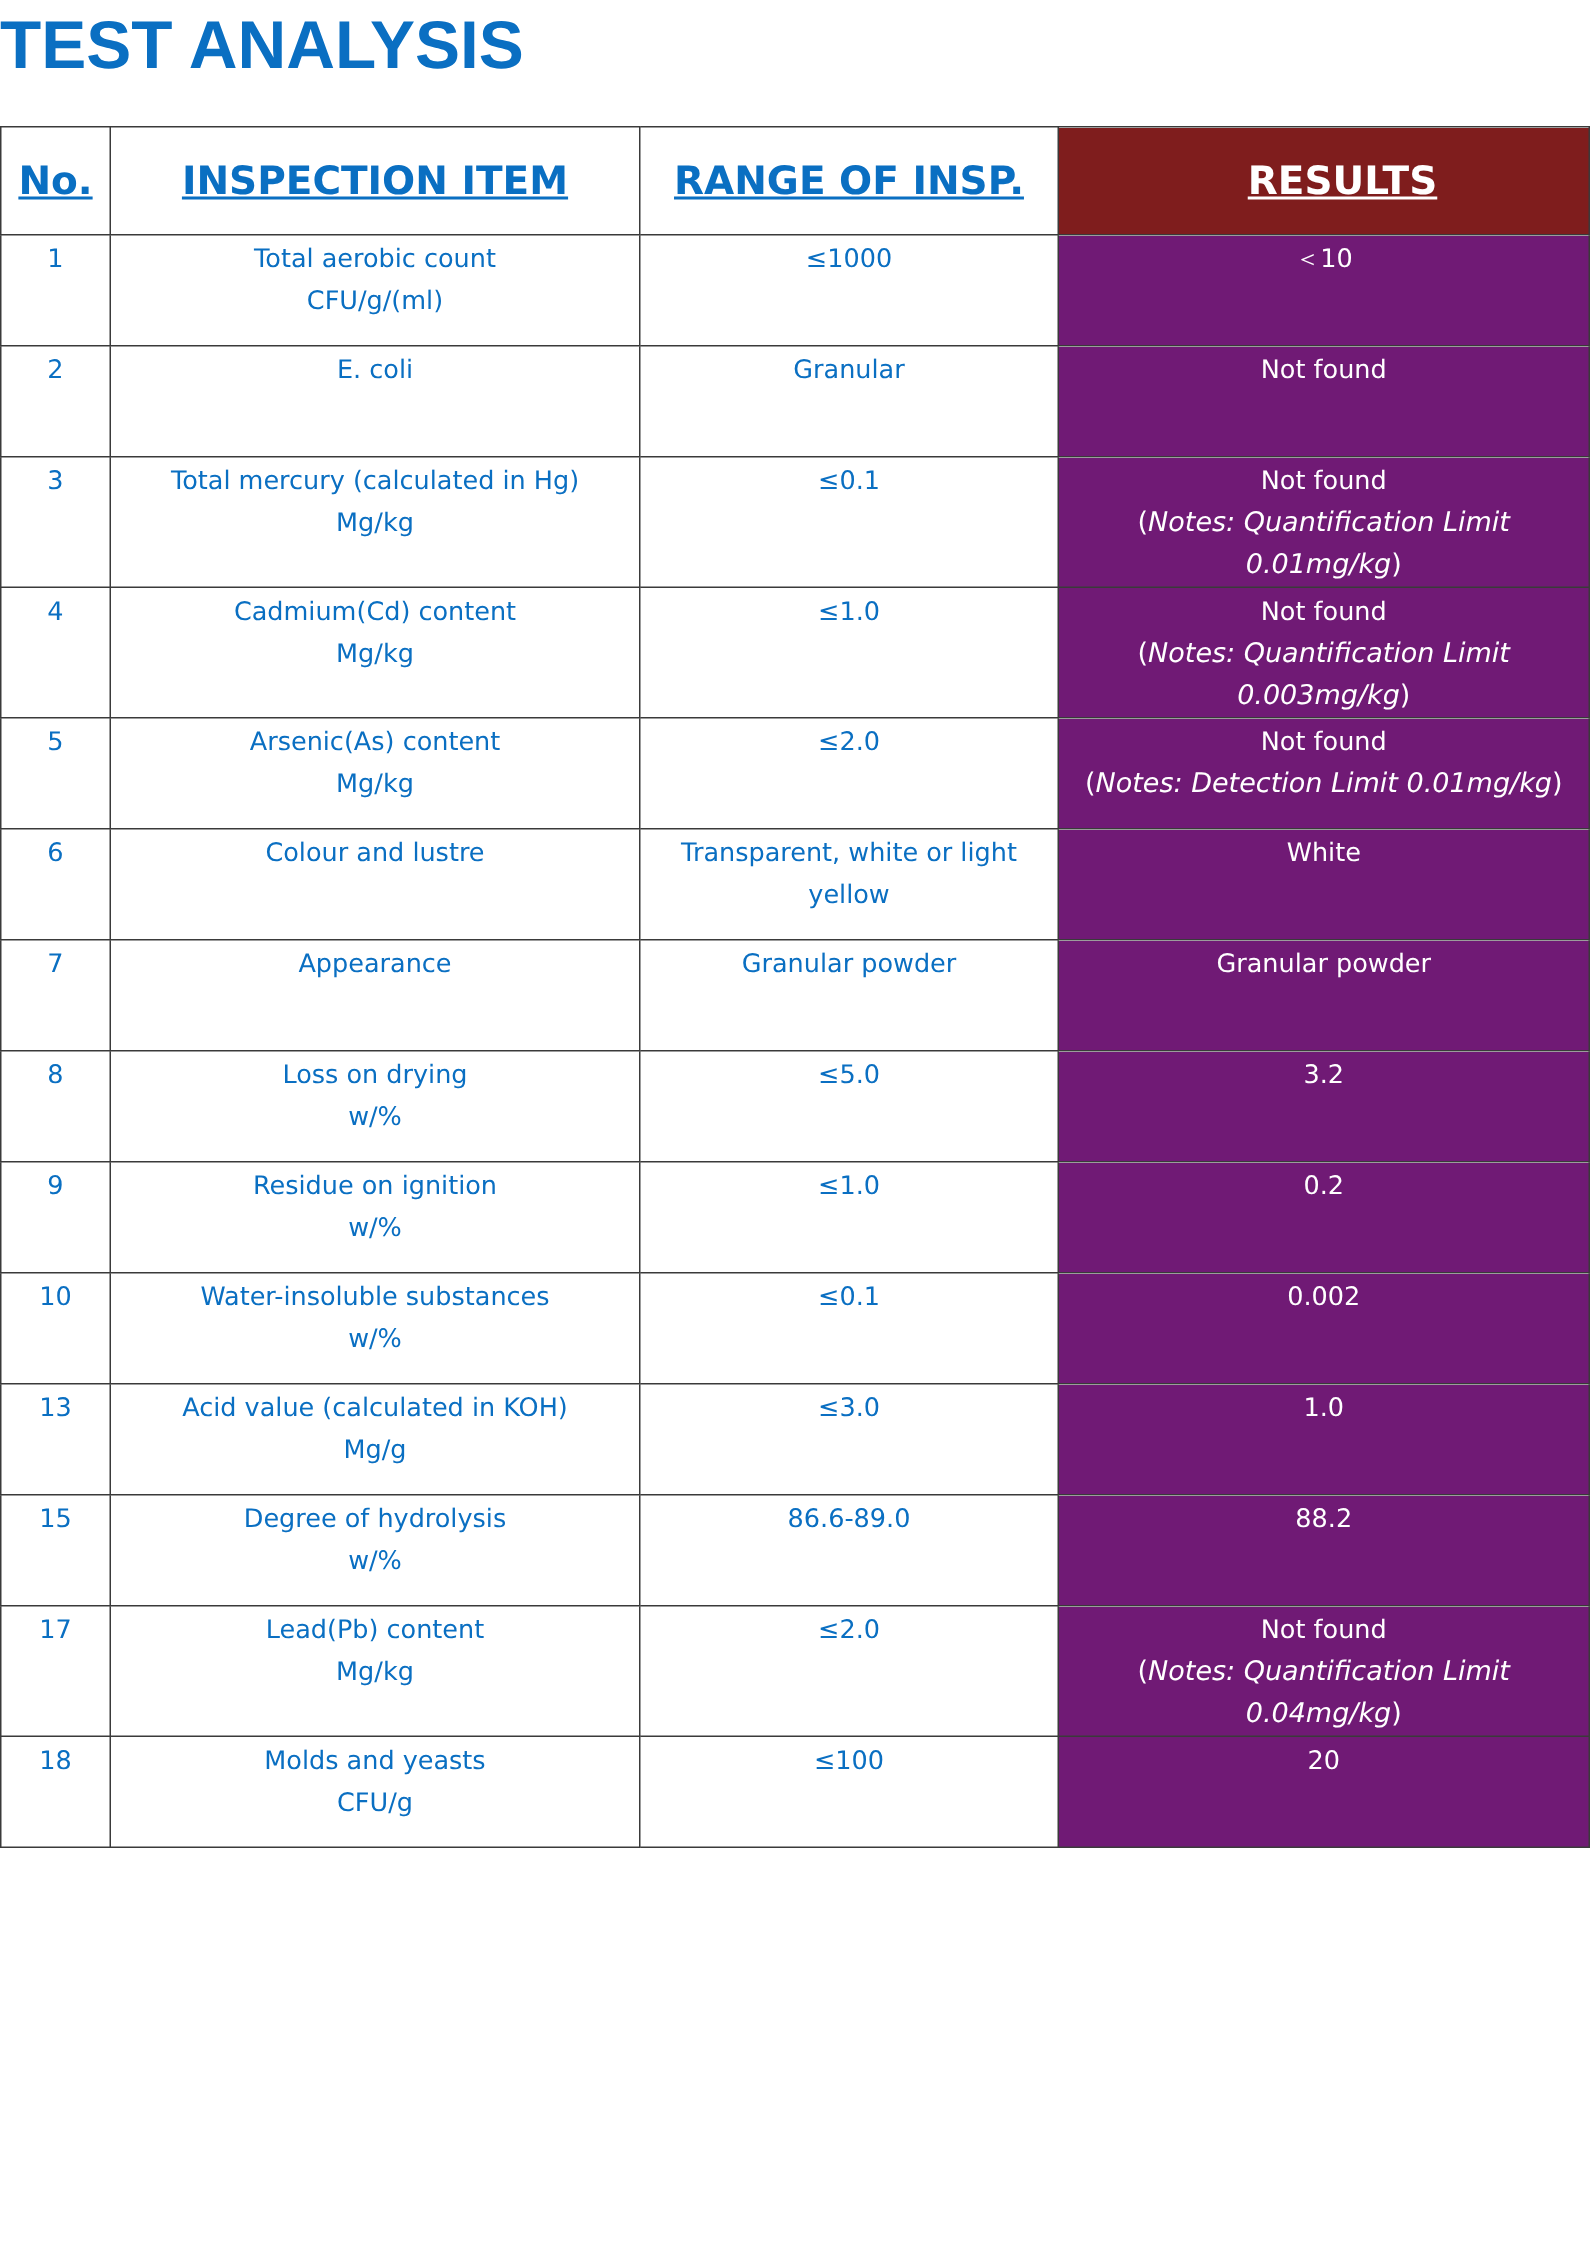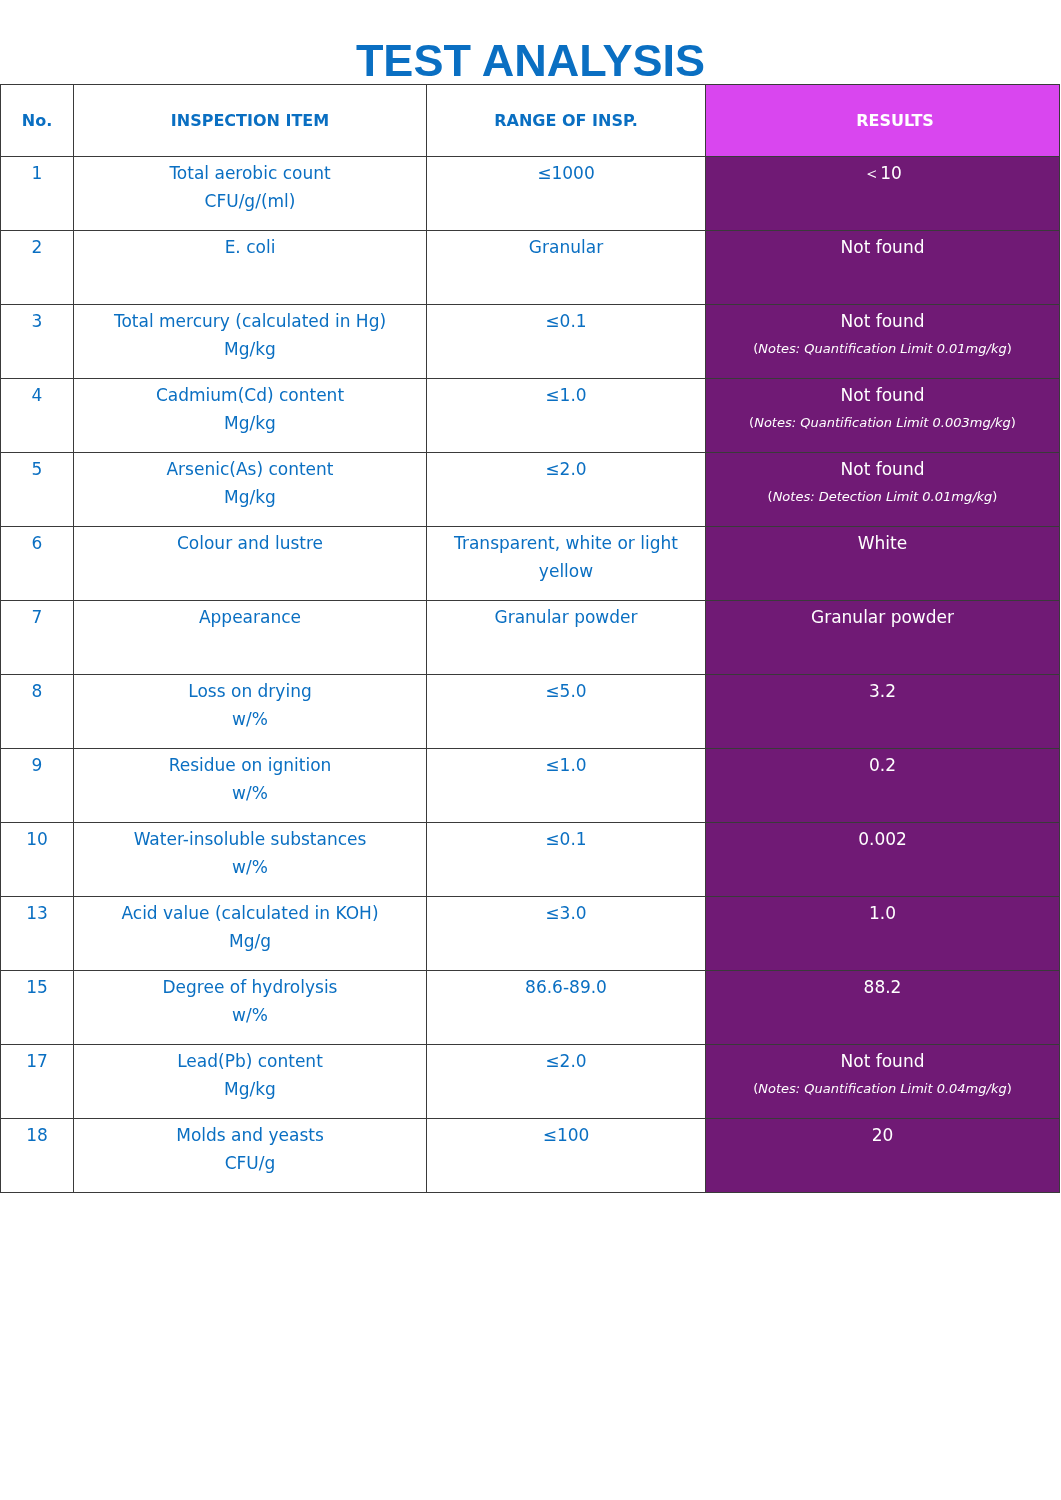--- a/index.html
+++ b/index.html
@@ -1,34 +1,34 @@
 <!DOCTYPE html>
 <html><head>
 <meta charset="utf-8">
 <style>
   html, body { margin: 0; padding: 0; background: #ffffff; }
   body { width: 1061px; height: 1500px; position: relative; font-family: "Liberation Sans", sans-serif; }
   .title {
-    position: absolute; left: 0; top: 2px; width: 1061px; text-align: center;
+    position: absolute; left: 0; top: 2px; width: 1061px; text-align: left;
     font-family: "Liberation Sans", sans-serif; font-weight: bold; font-size: 45px;
-    color: #0a6fc2; letter-spacing: 0px; line-height: 56px; margin-top: 31px;
+    color: #0a6fc2; letter-spacing: 0px; line-height: 56px;
   }
   table {
     position: absolute; left: 0; top: 84px; width: 1059px;
     border-collapse: collapse; table-layout: fixed;
     font-family: "DejaVu Sans", sans-serif;
   }
   col.c1 { width: 73px; } col.c2 { width: 353px; } col.c3 { width: 279px; } col.c4 { width: 354px; }
   th, td { border: 1.5px solid #3a3a3a; text-align: center; vertical-align: top; padding: 0; overflow: hidden; }
-  thead th { height: 71px; vertical-align: middle; font-weight: bold; font-size: 16px; color: #0a6fc2; }
-  thead th.res { background: #d946ef; color: #ffffff; padding-left: 25px; }
+  thead th { height: 71px; vertical-align: middle; font-weight: bold; font-size: 26px; color: #0a6fc2; text-decoration: underline; }
+  thead th.res { background: #7f1d1d; color: #ffffff; padding-left: 25px; }
   tbody td { height: 71px; font-size: 17px; color: #0a6fc2; line-height: 28px; padding-top: 2px; }
   tbody td.res { background: #701a75; color: #ffffff; }
   .line { display: block; }
-  .note { display: block; font-size: 13px; line-height: 28px; }
+  .note { display: block; font-size: 18px; line-height: 28px; }
   .note i { font-style: italic; }
 </style>
 </head>
 <body>
 
 <div class="title">TEST ANALYSIS</div>
 
 <table>
   <colgroup>
       <col class="c1">

